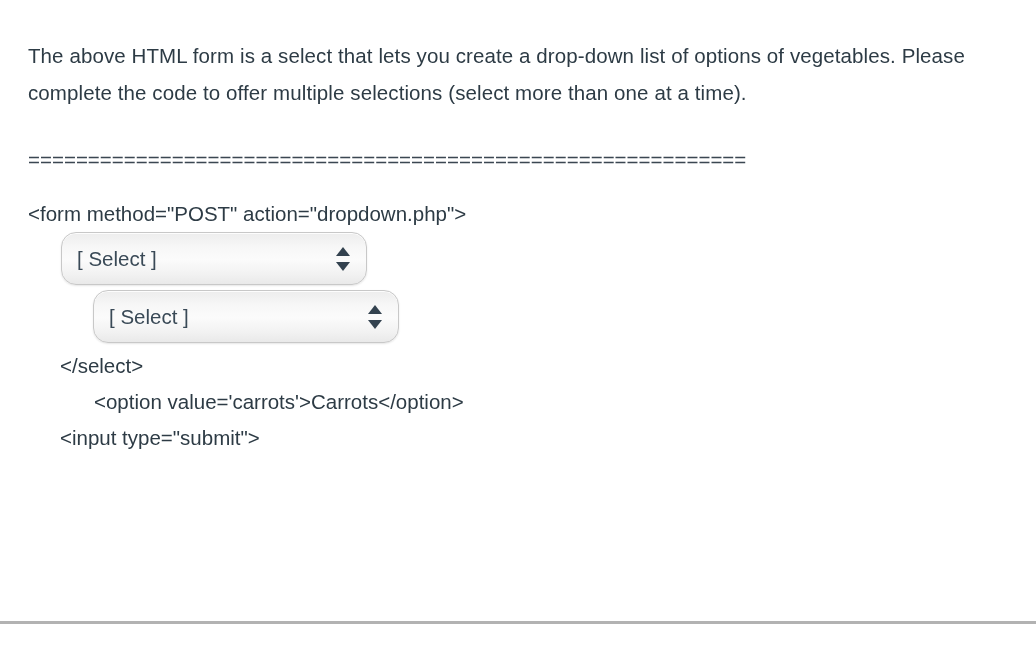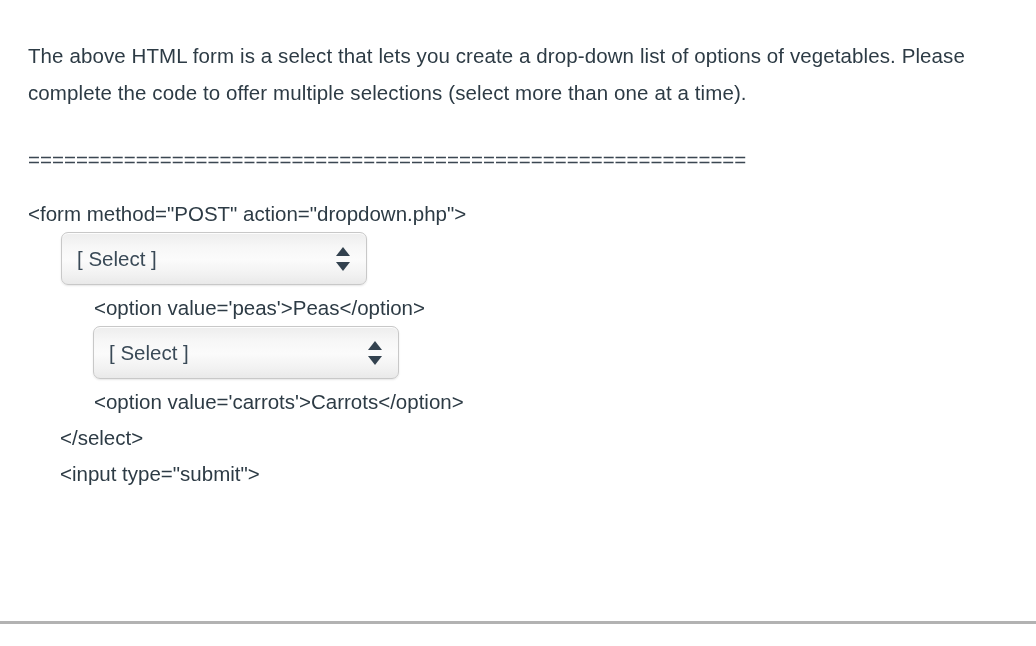--- a/index.html
+++ b/index.html
@@ -69,21 +69,21 @@
   .select-row.indent-1 { padding-left: 33px; }
   .select-row.indent-2 { padding-left: 65px; }
 
   .fake-select {
     display: inline-block;
     position: relative;
     box-sizing: border-box;
     width: 306px;
     height: 53px;
     border: 1px solid #c8c8c8;
-    border-radius: 7px;
+    border-radius: 15px;
     background: linear-gradient(to bottom,
                 #ededed 0%,
                 #f7f7f7 28%,
                 #fbfbfb 52%,
                 #f2f2f2 80%,
                 #e9e9e9 100%);
     box-shadow: 0 1px 2px rgba(0,0,0,0.10),
                 inset 0 1px 0 rgba(255,255,255,0.85);
     vertical-align: top;
   }
@@ -148,35 +148,34 @@
     <span class="select-row indent-1">
       <span class="fake-select">
         <span class="sel-label">[ Select ]</span>
         <span class="sel-arrows">
           <i class="up"></i>
             <i class="down"></i>
         </span>
       </span>
     </span>
 
-    <span class="code-line indent-2">&lt;option value='peas'&gt;Peas&lt;/option&gt;</span>
 
     <span class="select-row indent-2">
       <span class="fake-select">
         <span class="sel-label">[ Select ]</span>
         <span class="sel-arrows">
           <i class="up"></i>
             <i class="down"></i>
         </span>
       </span>
     </span>
 
+    <span class="code-line indent-1">&lt;/select&gt;</span>
+
     <span class="code-line indent-2">&lt;option value='carrots'&gt;Carrots&lt;/option&gt;</span>
-
-    <span class="code-line indent-1">&lt;/select&gt;</span>
 
     <span class="code-line indent-1">&lt;input type="submit"&gt;</span>
 
 
   </div>
 
   <div class="bottom-rule"></div>
 
 </div>
 

